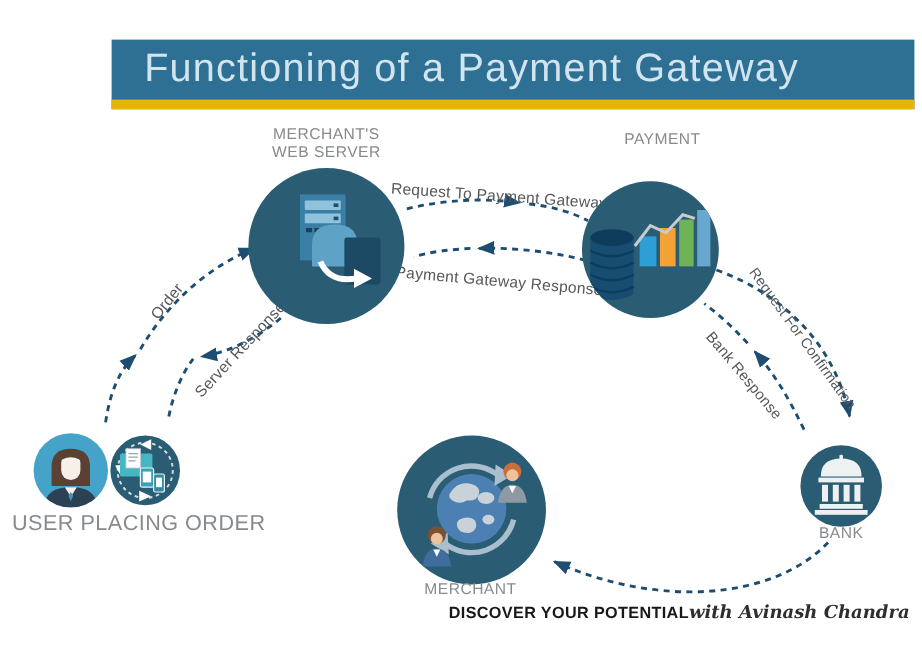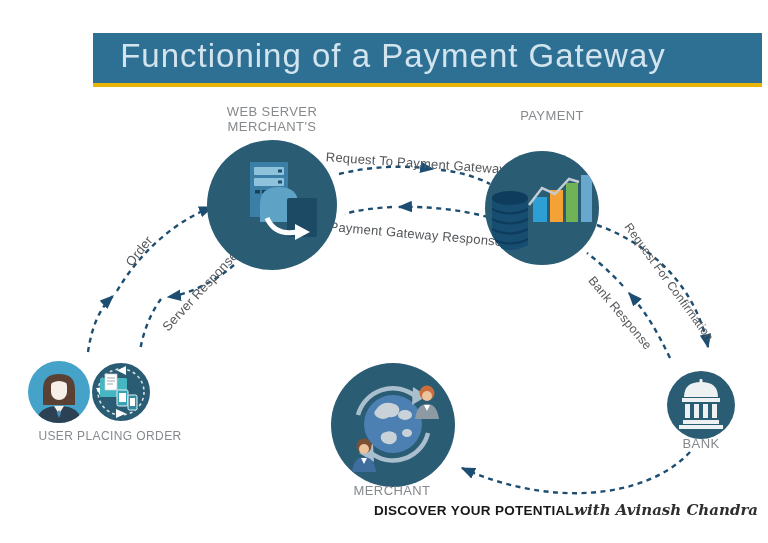--- a/index.html
+++ b/index.html
@@ -3,21 +3,21 @@
 <meta charset="utf-8">
 <style>
   html,body{margin:0;padding:0;background:#ffffff;}
   .canvas{
     position:relative; width:768px; height:543px; background:#ffffff;
     font-family:"Liberation Sans", sans-serif; overflow:hidden;
   }
   
   .banner{
     position:absolute; left:93px; top:33px; width:669px; height:50px;
-    background:#2e6f94; border-bottom:4px solid #eab308;
+    background:#2e6f94; border-bottom:8px solid #eab308;
   }
   .banner-title{
     position:absolute; left:0; top:50%; width:600px; transform:translateY(-54%);
     text-align:center; color:#d2e4ee; font-size:33px; font-weight:300;
     letter-spacing:1px; white-space:nowrap;
   }
   
   .node{position:absolute; border-radius:50%; overflow:hidden;}
   .node svg{display:block; width:100%; height:100%;}
   .n-dark{background:#2a5c74;}
@@ -87,22 +87,22 @@
       <rect x="63" y="50" width="3" height="3.5" fill="#7ab1cc"></rect>
       <rect x="68" y="50" width="3" height="3.5" fill="#7ab1cc"></rect>
       <rect x="73" y="50" width="3" height="3.5" fill="#7ab1cc"></rect>
       <path d="M 53,82 L 53,64 Q 53,47 72,47 Q 91,47 91,64 L 91,82 Z" fill="#5ea3c6"></path>
       <rect x="80" y="58" width="30" height="39" rx="2" fill="#1c4964"></rect>
       <path d="M 60,78 Q 68,96 90,92" stroke="#ffffff" stroke-width="5" fill="none"></path>
       <polygon points="88,84 103,92 88,100" fill="#ffffff"></polygon>
     </svg>
   </div>
   <div class="node-label" style="left:192px; top:104px; width:160px;">
+    <div>MERCHANT'S</div>
     <div>WEB SERVER</div>
-    <div>MERCHANT'S</div>
   </div>
 
   <div class="node n-dark" style="left:485px; top:151px; width:114px; height:114px;">
     <svg viewBox="0 0 114 114">
       <path d="M 7,47 L 7,94 Q 25,104 43,94 L 43,47 Z" fill="#174d70"></path>
       <ellipse cx="25" cy="47" rx="18" ry="7" fill="#0e3c5c"></ellipse>
       <path d="M 7,58 Q 25,67 43,58" stroke="#0e3c5c" stroke-width="2" fill="none"></path>
       <path d="M 7,68 Q 25,77 43,68" stroke="#0e3c5c" stroke-width="2" fill="none"></path>
       <path d="M 7,78 Q 25,87 43,78" stroke="#0e3c5c" stroke-width="2" fill="none"></path>
       <path d="M 7,88 Q 25,97 43,88" stroke="#0e3c5c" stroke-width="2" fill="none"></path>
@@ -139,21 +139,21 @@
         <line x1="15" y1="15" x2="23" y2="15"></line>
           <line x1="15" y1="18" x2="23" y2="18"></line>
           <line x1="15" y1="21" x2="21" y2="21"></line>
       </g>
       <rect x="25" y="27" width="11" height="16" rx="1.5" fill="#3aa0b4" stroke="#e8f4f6" stroke-width="1"></rect>
       <rect x="27" y="30" width="7" height="9" fill="#ffffff"></rect>
       <rect x="36" y="32" width="9" height="15" rx="1.5" fill="#2f8ba3" stroke="#e8f4f6" stroke-width="1"></rect>
       <rect x="38" y="35" width="5" height="8" fill="#ffffff"></rect>
     </svg>
   </div>
-  <div class="node-label" style="left:24px; top:429px; width:172px; font-size:12px;">USER PLACING ORDER</div>
+  <div class="node-label" style="left:10px; top:429px; width:172px; font-size:18px;">USER PLACING ORDER</div>
 
   <div class="node n-dark" style="left:331px; top:363px; width:124px; height:124px;">
     <svg viewBox="0 0 124 124">
       <circle cx="62" cy="61" r="29" fill="#4d80b2"></circle>
       <g fill="#c9d2d8">
         <path d="M 44,48 Q 50,38 60,40 Q 70,42 68,49 Q 66,55 58,54 Q 52,58 46,54 Q 42,51 44,48 Z"></path>
         <ellipse cx="74" cy="52" rx="7" ry="5"></ellipse>
         <path d="M 52,70 Q 60,66 65,71 Q 68,78 61,81 Q 52,82 50,76 Q 49,72 52,70 Z"></path>
         <ellipse cx="76" cy="70" rx="5" ry="4"></ellipse>
       </g>

